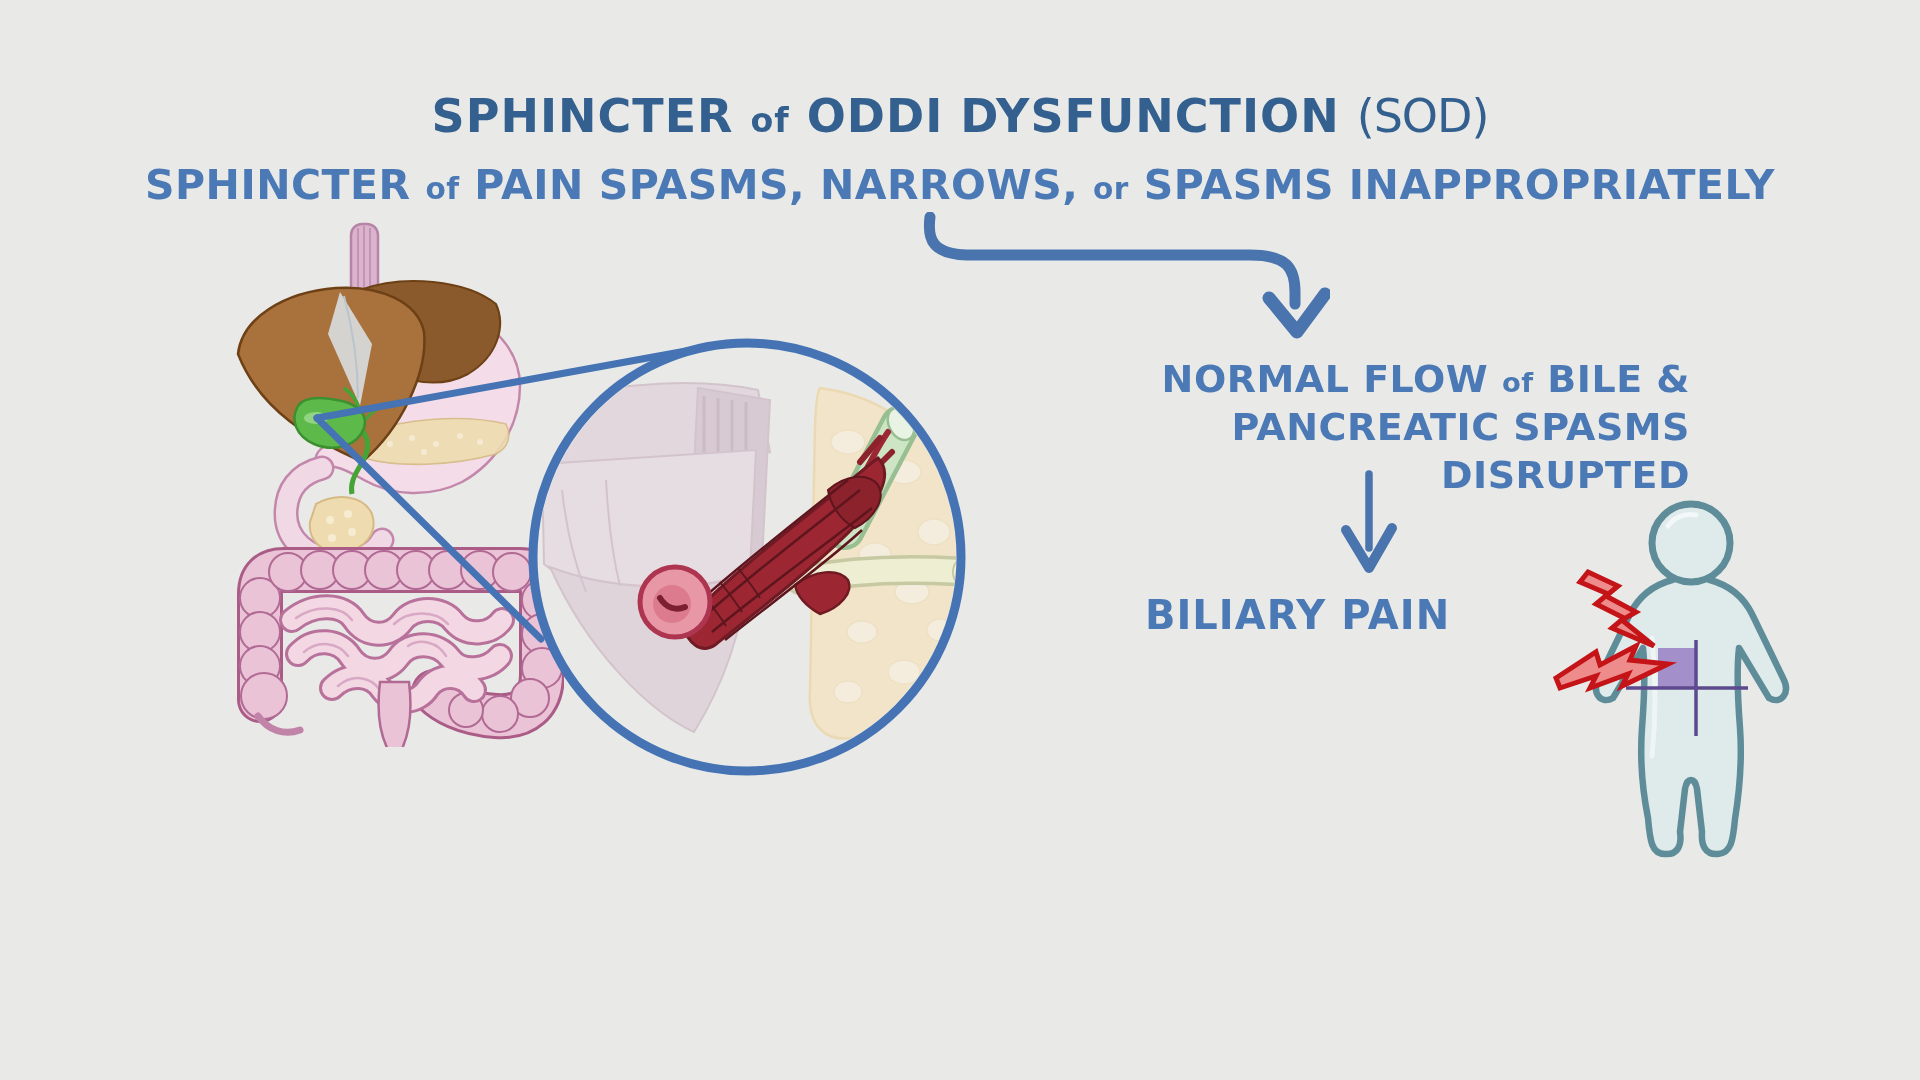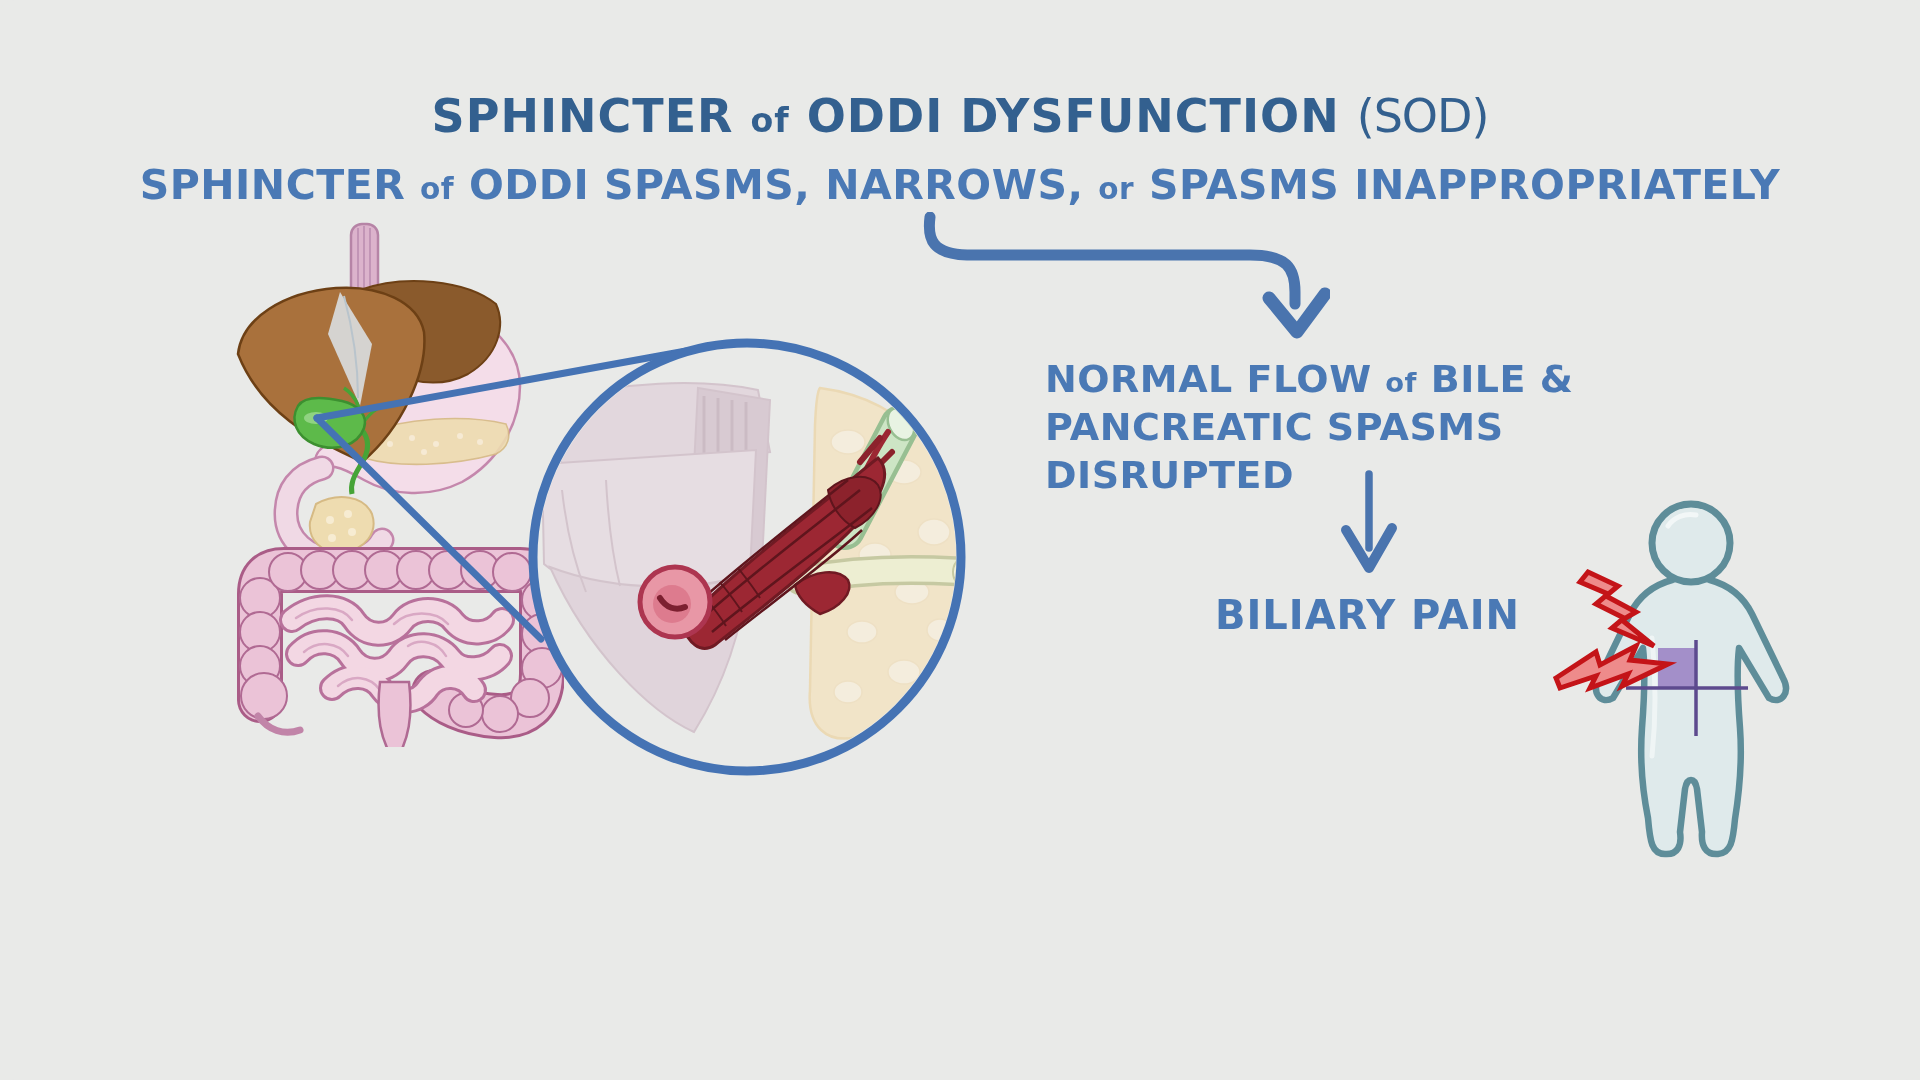--- a/index.html
+++ b/index.html
@@ -28,43 +28,43 @@
     white-space:nowrap;
   }
   .subtitle{
     position:absolute;top:127px;left:0;right:0;text-align:center;
     color:var(--subtitle-blue);font-size:41px;font-weight:bold;letter-spacing:0.5px;
     white-space:nowrap;
   }
   .w-small{font-size:0.72em;font-weight:600;}
   .w-light{font-weight:500;letter-spacing:-1px;}
   .disrupted{
-    position:absolute;top:356px;left:1045px;width:645px;text-align:left;
+    position:absolute;top:356px;left:1045px;width:645px;text-align:right;
     color:var(--subtitle-blue);font-size:38px;font-weight:bold;line-height:1.26;
     letter-spacing:0.5px;
   }
   .biliary{
-    position:absolute;top:592px;left:1145px;width:445px;text-align:center;
+    position:absolute;top:592px;left:1145px;width:445px;text-align:left;
     color:var(--subtitle-blue);font-size:40px;font-weight:bold;letter-spacing:1px;
   }
   .abs{position:absolute;}
 </style>
 </head>
 <body>
 
 <div class="stage">
 
   <h1 class="title"><span>SPHINCTER</span>
       <span class="w-small">of</span>
       <span>ODDI DYSFUNCTION</span>
       <span class="w-light">(SOD)</span></h1>
 
   <h2 class="subtitle"><span>SPHINCTER</span>
       <span class="w-small">of</span>
-      <span>ODDI SPASMS, NARROWS,</span>
+      <span>PAIN SPASMS, NARROWS,</span>
       <span class="w-small">or</span>
       <span>SPASMS INAPPROPRIATELY</span></h2>
 
   <svg class="abs" style="left:212px;top:222px;" width="352" height="525" viewBox="0 0 352 525">
 
     <g>
       <rect x="139" y="2" width="27" height="110" rx="11" style="fill:#dcb3cc;stroke:#b684a6;stroke-width:2.5"></rect>
       <path d="M146,6 L146,106 M152,4 L152,108 M158,6 L158,106" stroke="#bf92b4" stroke-width="1.8" fill="none"></path>
     </g>
 

